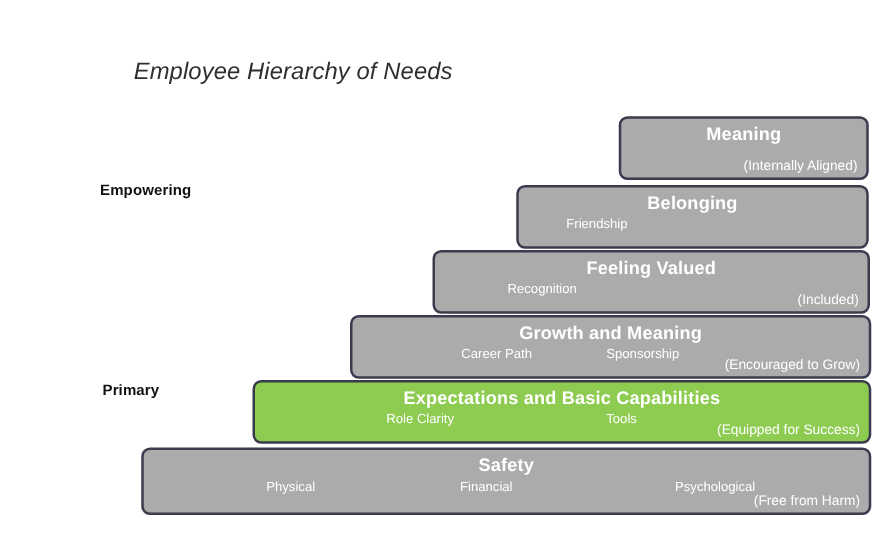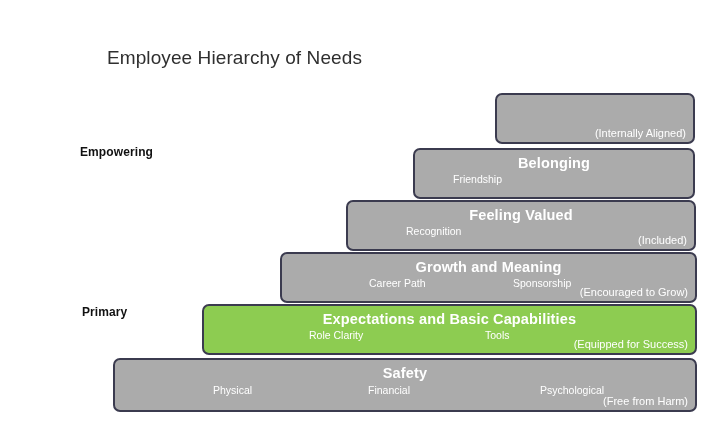--- a/index.html
+++ b/index.html
@@ -32,20 +32,21 @@
     font-size: 19px;
     color: #2f2f2f;
     font-weight: 400;
     letter-spacing: 0.1px;
     white-space: nowrap;
   }
   
   .chart-title > span {
     position: relative;
     left: -118px;
+    font-style: italic;
   }
 
   .group-label {
     position: absolute;
     font-size: 12px;
     font-weight: bold;
     color: #111111;
     white-space: nowrap;
     letter-spacing: 0.1px;
   }
@@ -96,35 +97,36 @@
   <div class="chart-title">
     <span>Employee Hierarchy of Needs</span>
   </div>
 
   <div class="group-label empowering">Empowering</div>
 
   <div class="group-label primary">Primary</div>
 
   <div id="tiers-container">
       <div class="tier" style="left: 495px; top: 93px; width: 200px; height: 51px;">
+        <div class="tier-title" style="top: 5px;">Meaning</div>
         <div class="tier-note" style="bottom: 3px;">(Internally Aligned)</div>
       </div>
       <div class="tier" style="left: 413px; top: 148px; width: 282px; height: 51px;">
         <div class="tier-title" style="top: 5px;">Belonging</div>
         <div class="tier-sub" style="left: 38px; top: 23px;">Friendship</div>
       </div>
       <div class="tier" style="left: 346px; top: 200px; width: 350px; height: 51px;">
         <div class="tier-title" style="top: 5px;">Feeling Valued</div>
         <div class="tier-sub" style="left: 58px; top: 23px;">Recognition</div>
         <div class="tier-note" style="bottom: 3px;">(Included)</div>
       </div>
       <div class="tier" style="left: 280px; top: 252px; width: 417px; height: 51px;">
         <div class="tier-title" style="top: 5px;">Growth and Meaning</div>
         <div class="tier-sub" style="left: 87px; top: 23px;">Career Path</div>
-        <div class="tier-sub" style="left: 203px; top: 23px; margin-left: 28px;">Sponsorship</div>
+        <div class="tier-sub" style="left: 203px; top: 23px;">Sponsorship</div>
         <div class="tier-note" style="bottom: 3px;">(Encouraged to Grow)</div>
       </div>
       <div class="tier green" style="left: 202px; top: 304px; width: 495px; height: 51px;">
         <div class="tier-title" style="top: 5px;">Expectations and Basic Capabilities</div>
         <div class="tier-sub" style="left: 105px; top: 23px;">Role Clarity</div>
         <div class="tier-sub" style="left: 281px; top: 23px;">Tools</div>
         <div class="tier-note" style="bottom: 3px;">(Equipped for Success)</div>
       </div>
       <div class="tier" style="left: 113px; top: 358px; width: 584px; height: 54px; padding-left: 12px;">
         <div class="tier-title" style="top: 5px;">Safety</div>

